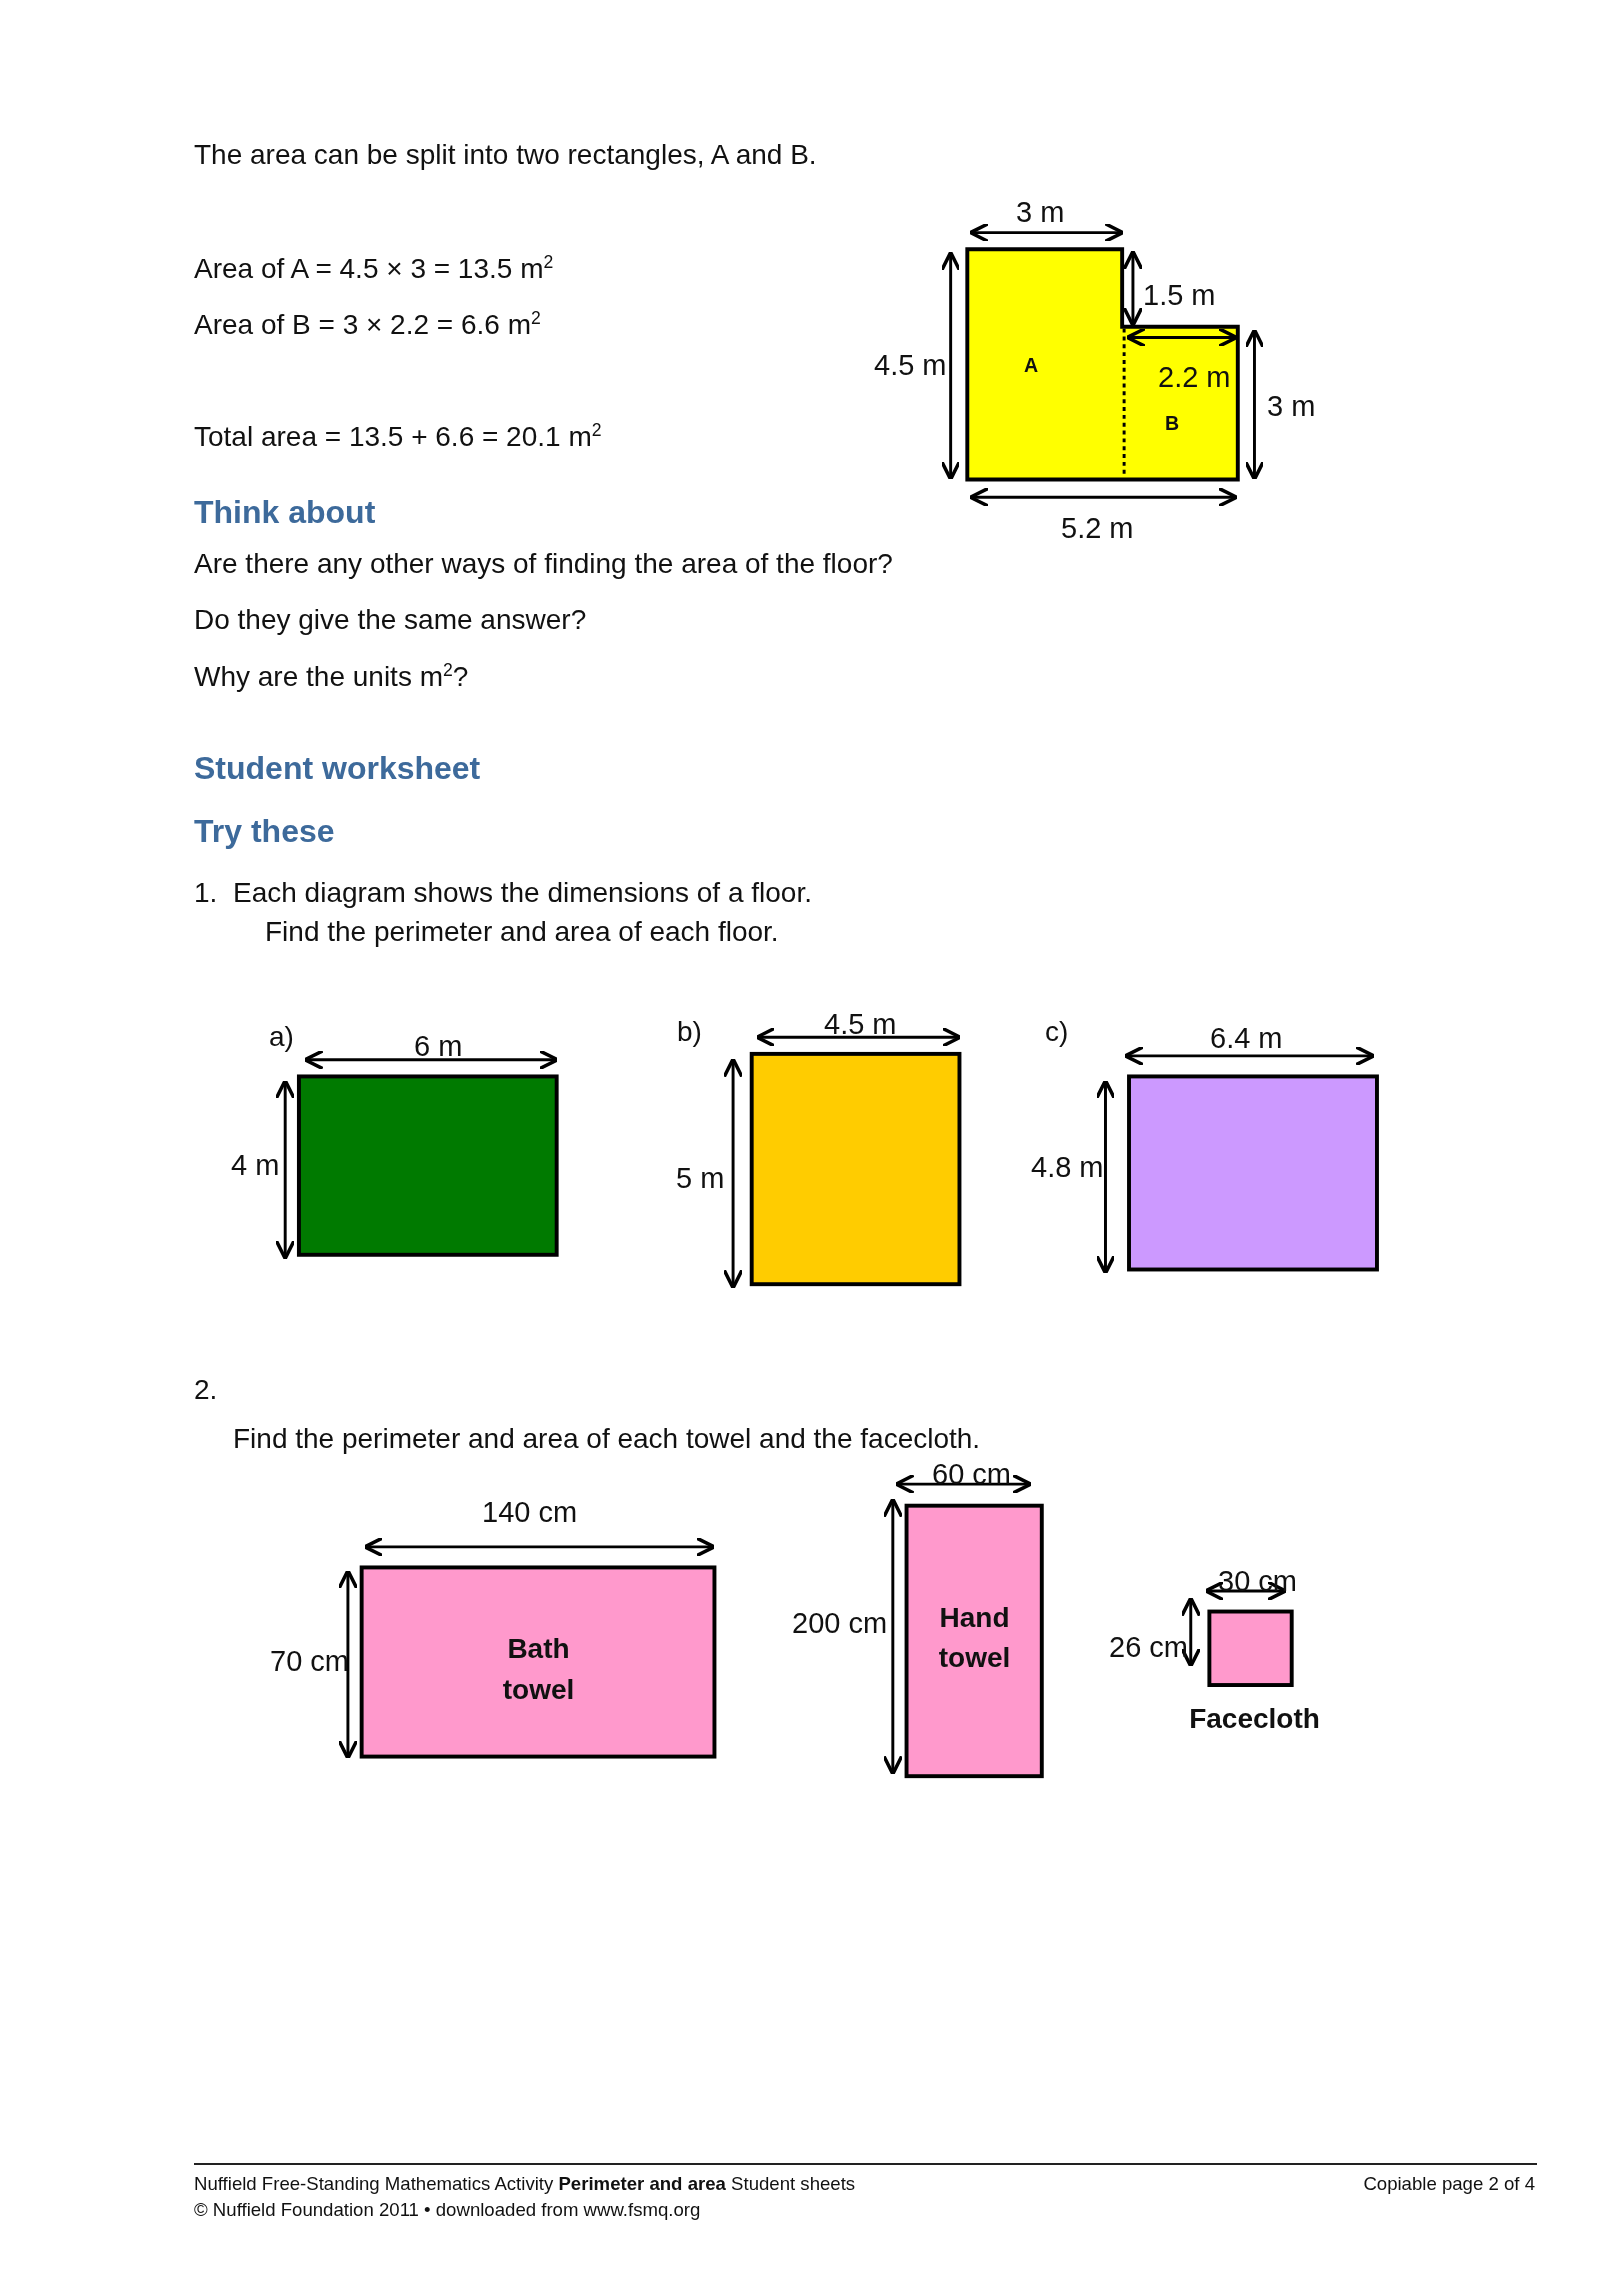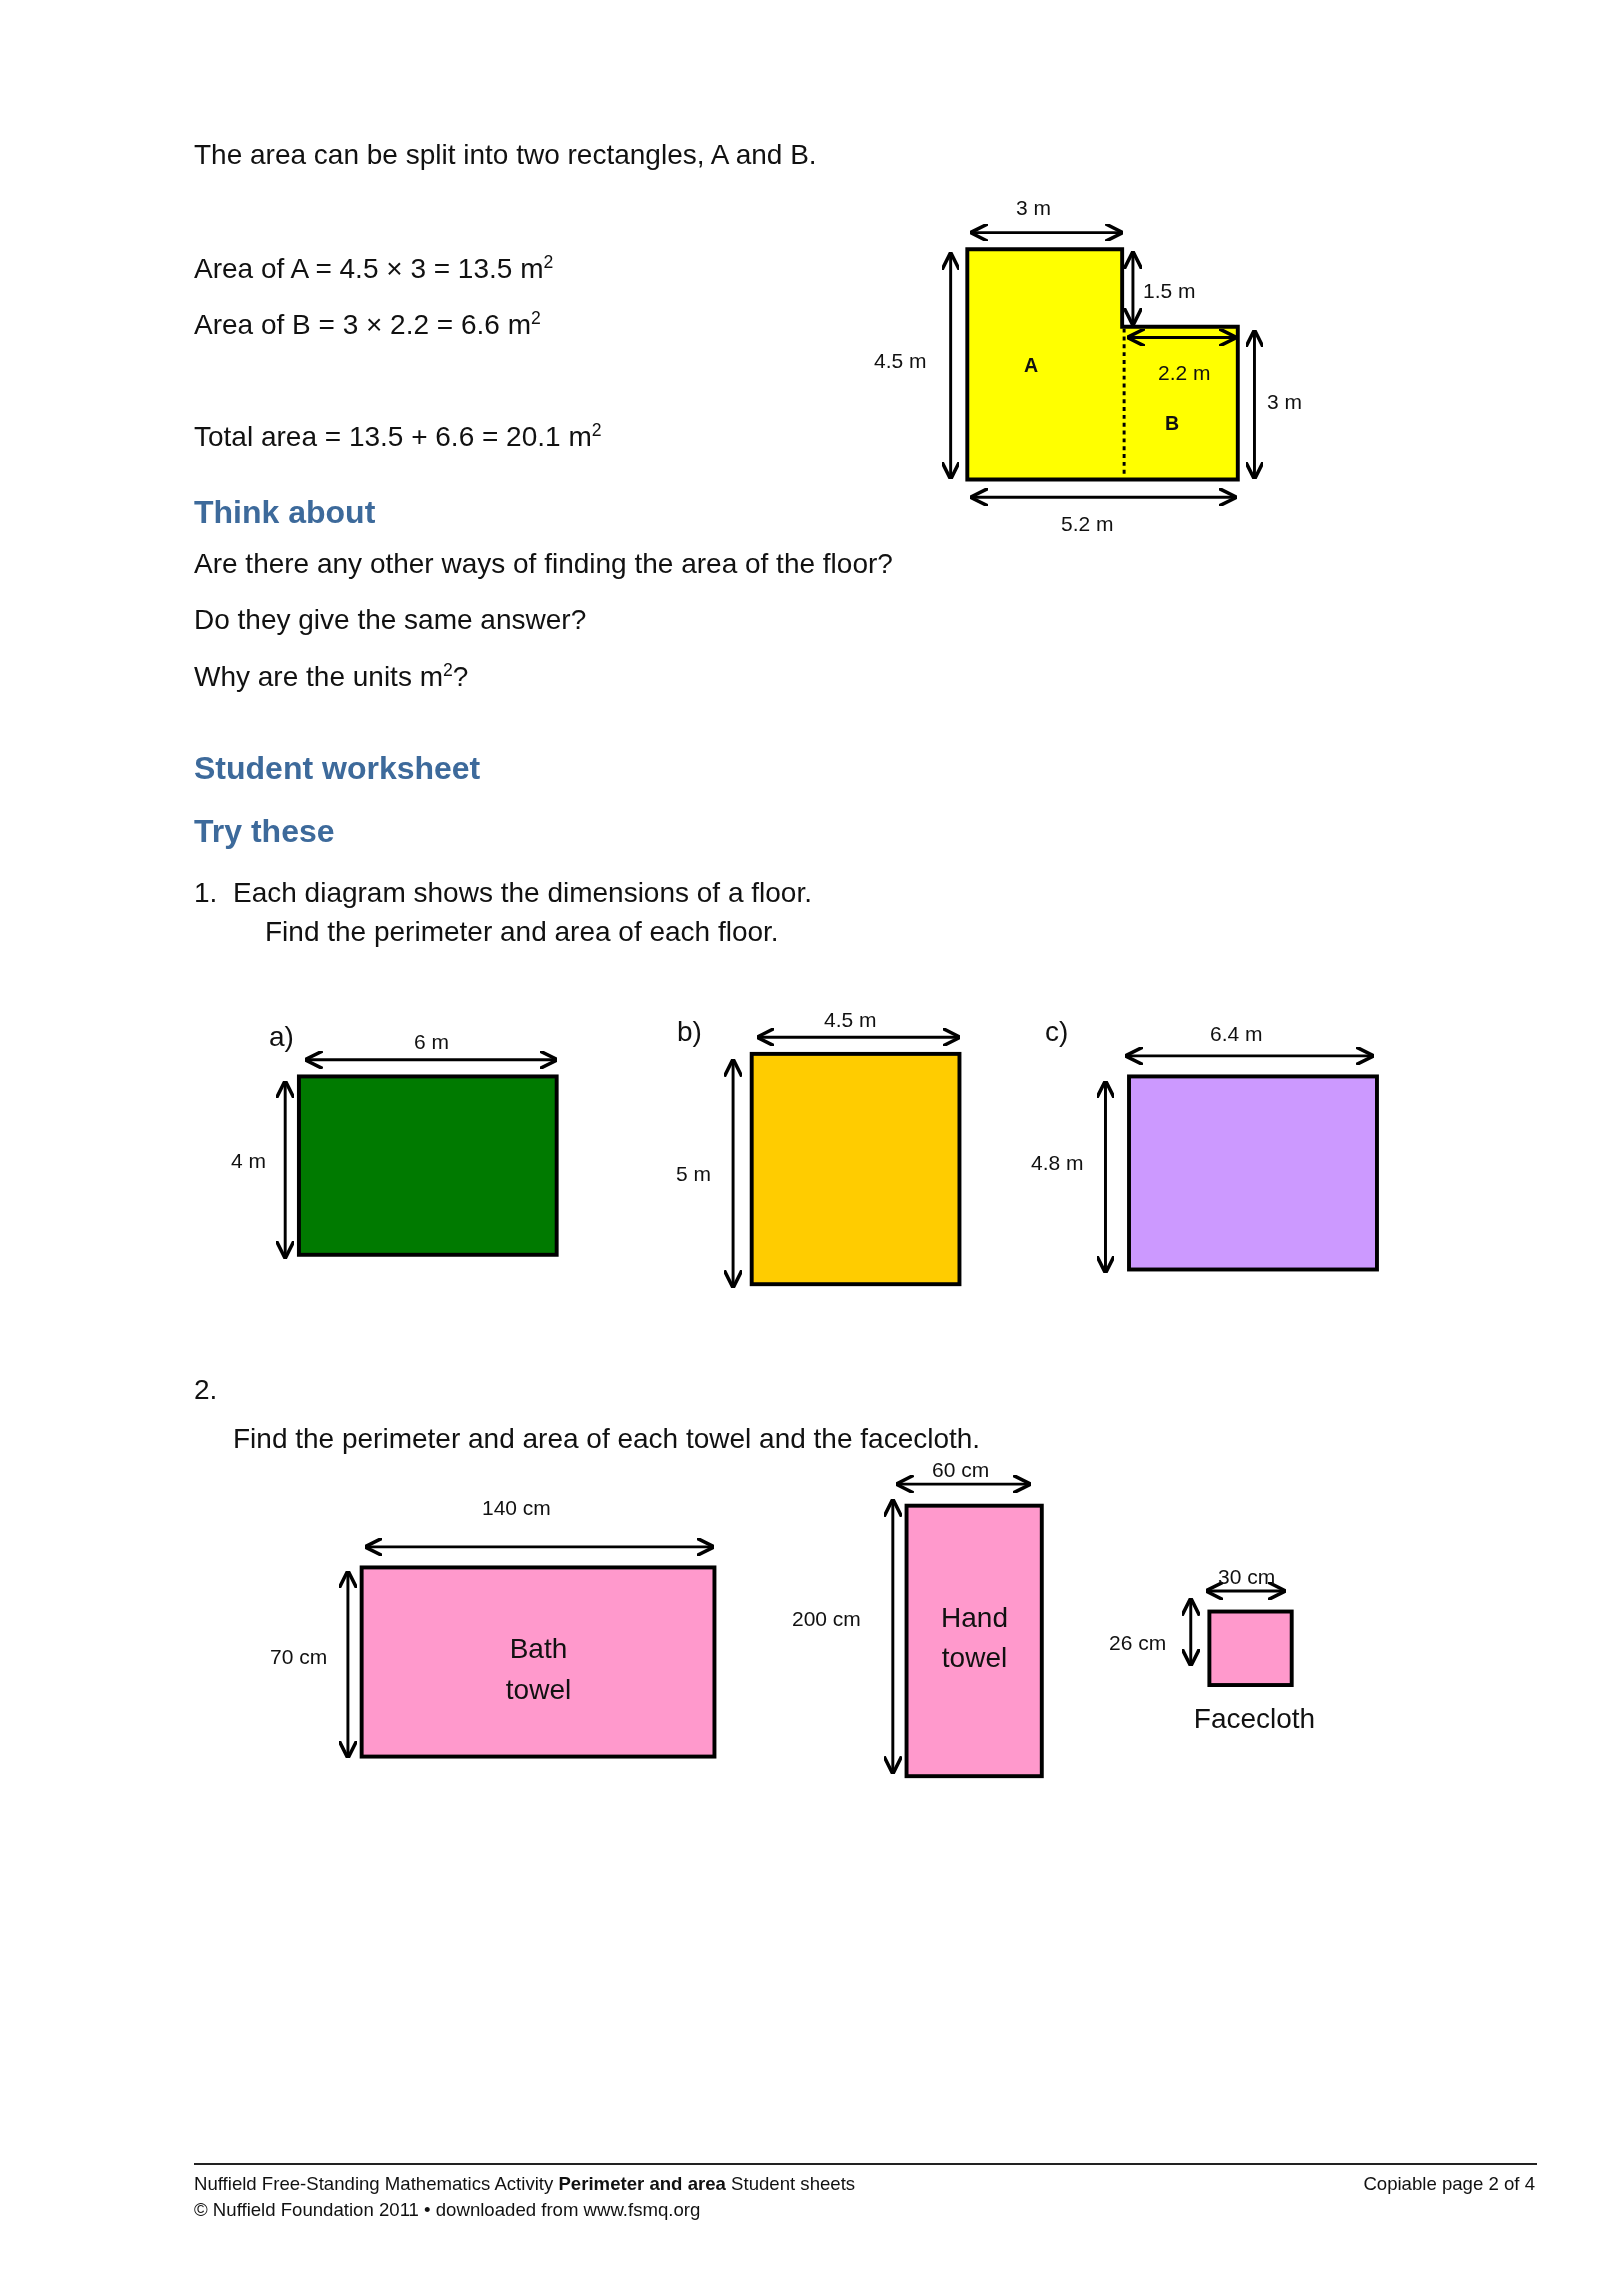--- a/index.html
+++ b/index.html
@@ -1,22 +1,22 @@
 <!DOCTYPE html>
 <html><head>
 <meta charset="utf-8">
 <style>
   html, body { margin:0; padding:0; background:#fff; }
   body { width:1621px; height:2293px; position:relative; overflow:hidden;
          font-family:"Liberation Sans", sans-serif; color:#111; }
   .t { position:absolute; font-size:28px; line-height:33px; white-space:nowrap; }
   .h { position:absolute; font-size:32px; font-weight:bold; color:#3d6a9b; white-space:nowrap; }
   sup { font-size:17.6px; vertical-align:top; position:relative; top:-5.9px; }
-  .lbl { position:absolute; font-size:21px; white-space:nowrap; }
-  .blbl { position:absolute; font-size:28px; font-weight:normal; white-space:nowrap; text-align:center; }
+  .lbl { position:absolute; font-size:29px; white-space:nowrap; }
+  .blbl { position:absolute; font-size:28px; font-weight:bold; white-space:nowrap; text-align:center; }
   svg.fig { position:absolute; left:0; top:0; }
   .footer { position:absolute; font-size:18.6px; white-space:nowrap; color:#111; }
   .rule { position:absolute; left:194px; top:2163px; width:1343px; height:2px; background:#222; }
 </style>
 </head>
 <body>
 
 <div class="t" style="left:194px; top:138px;">The area can be split into two rectangles, A and B.</div>
 <div class="t" style="left:194px; top:252px;"><span>Area of A = 4.5 × 3 = 13.5 m</span><sup>2</sup></div>
 <div class="t" style="left:194px; top:308px;"><span>Area of B = 3 × 2.2 = 6.6 m</span><sup>2</sup></div>

